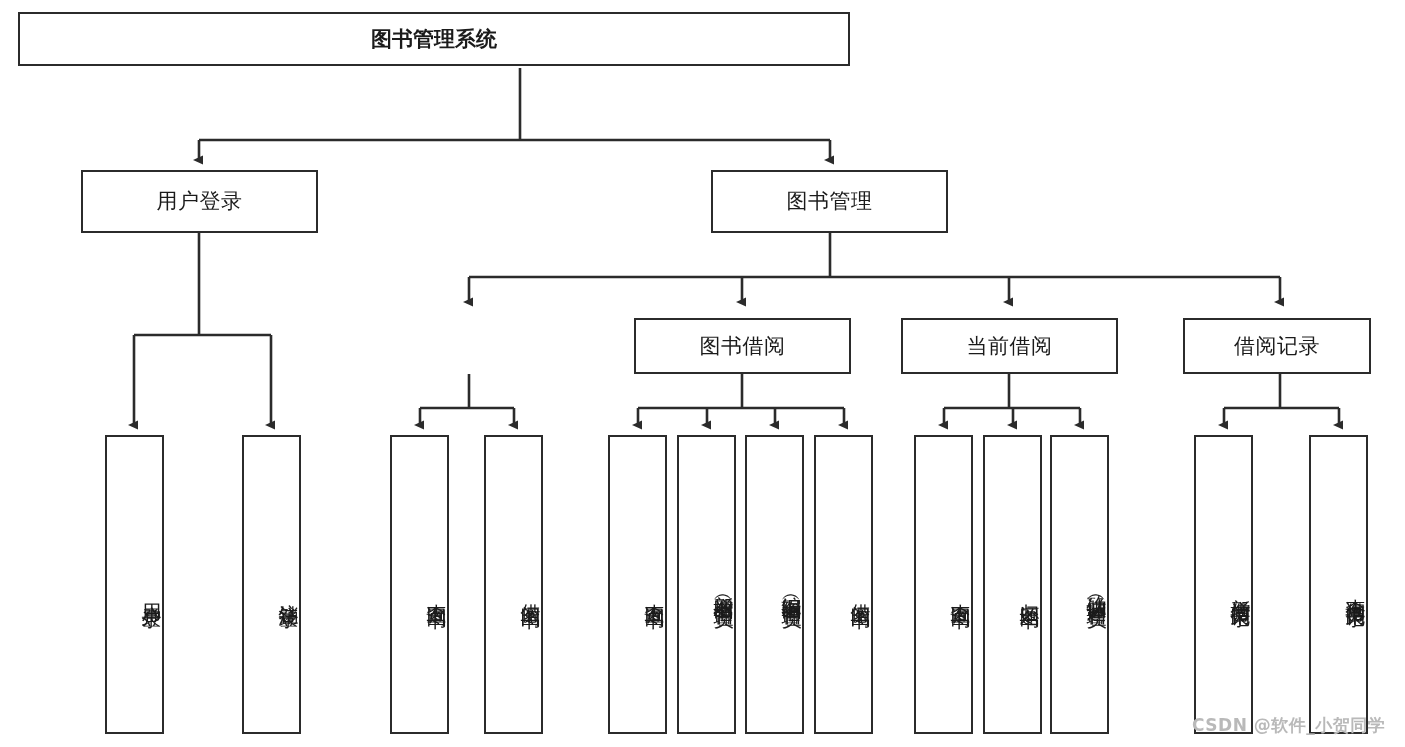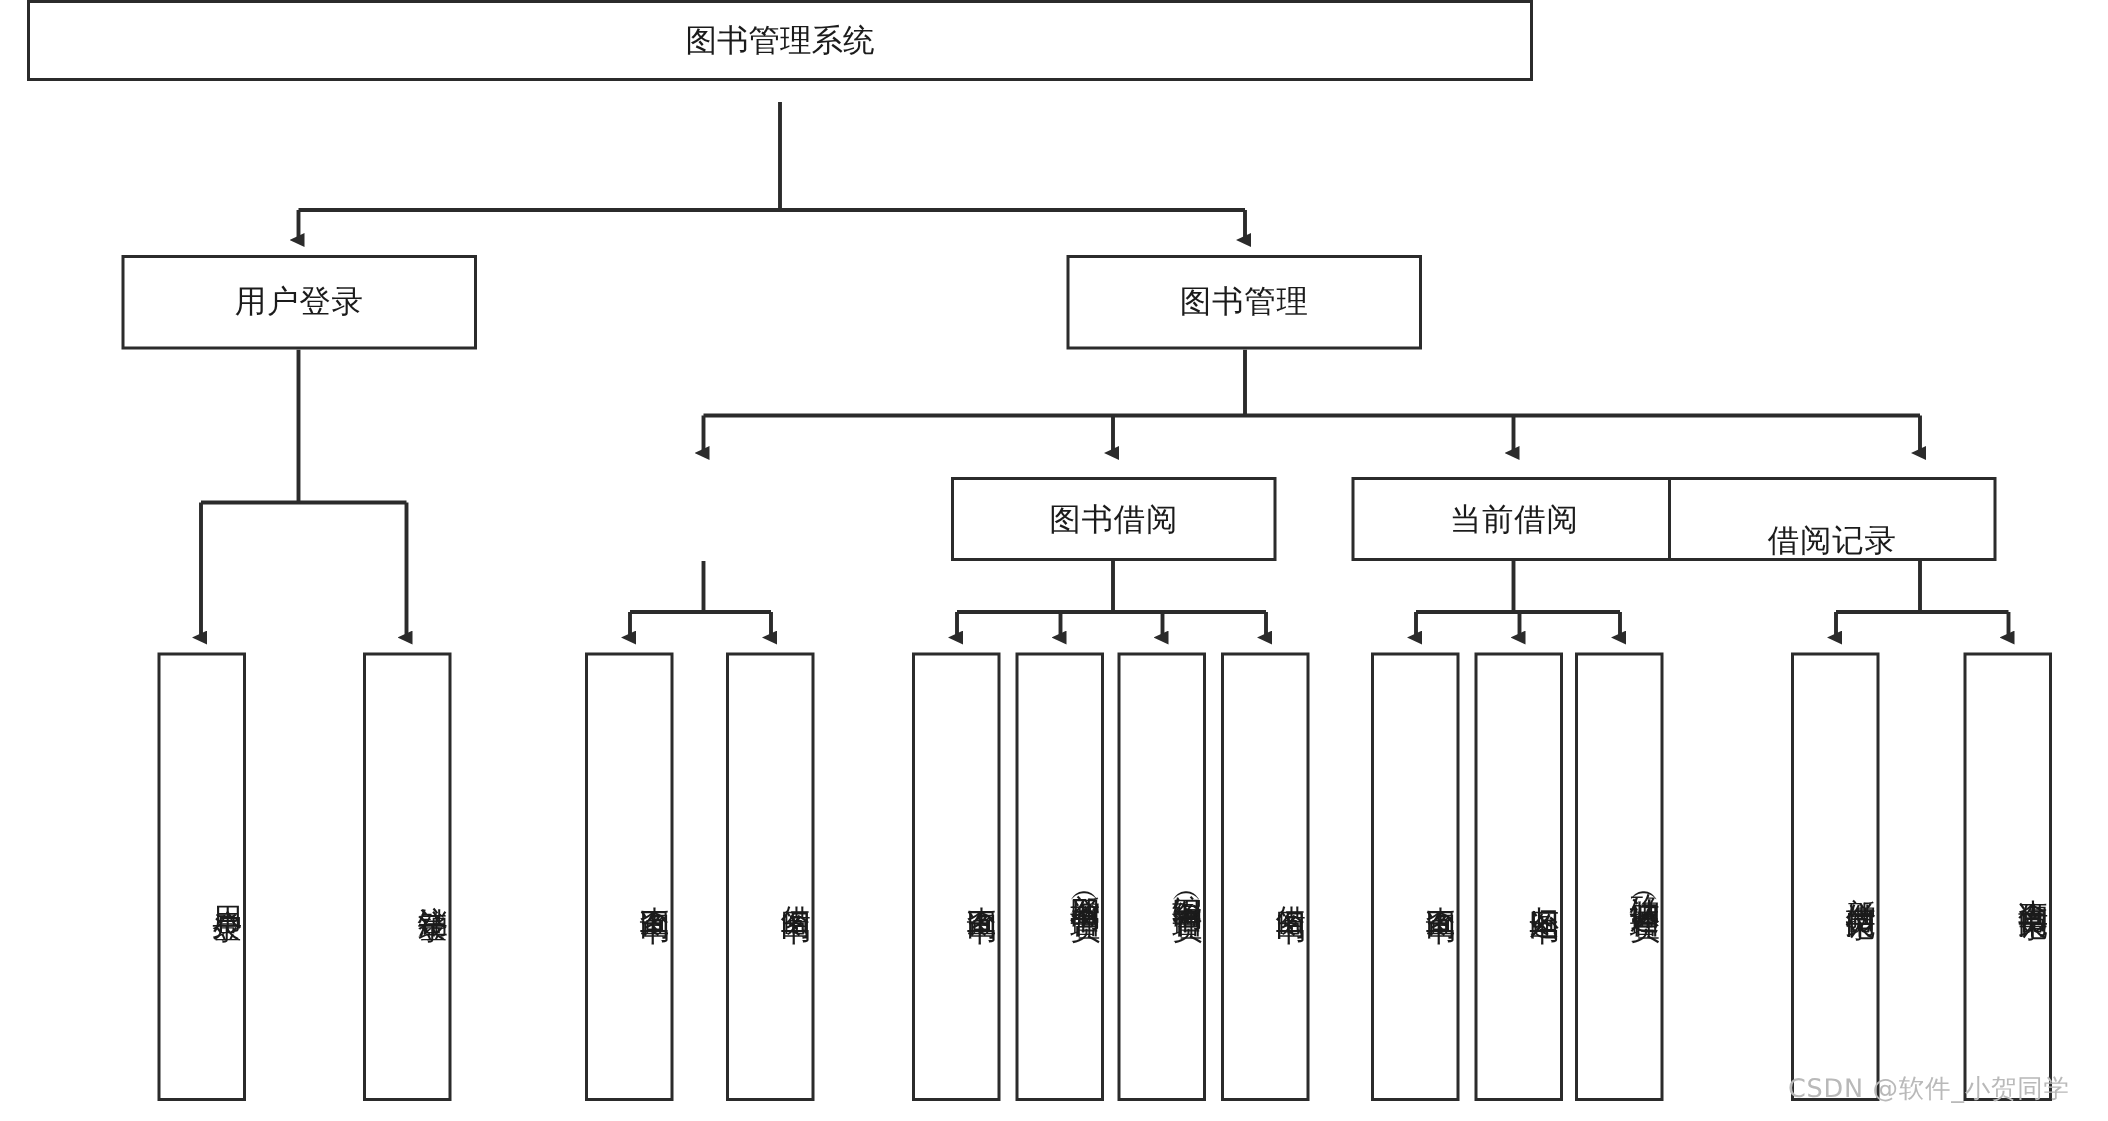--- a/index.html
+++ b/index.html
@@ -56,20 +56,21 @@
   }
   .node-v.tall {
     padding-top: 8px;
   }
   .watermark {
     position: absolute;
     font-size: 17px;
     color: #b9b9b9;
     white-space: nowrap;
     letter-spacing: 0.5px;
+    font-weight: bold;
   }
 </style>
 </head>
 <body>
 
 <div id="diagram-root">
 
   <svg class="edges" viewBox="0 0 1405 747">
     <defs>
       <marker id="arrow" markerWidth="10" markerHeight="10" refX="4.6" refY="4" orient="auto" markerUnits="userSpaceOnUse">
@@ -113,38 +114,38 @@
       <path d="M1013,408 L1013,425" marker-end="url(#arrow)"></path>
       <path d="M1080,408 L1080,425" marker-end="url(#arrow)"></path>
 
       <path d="M1280,374 L1280,408"></path>
       <path d="M1224,408 L1339,408"></path>
       <path d="M1224,408 L1224,425" marker-end="url(#arrow)"></path>
       <path d="M1339,408 L1339,425" marker-end="url(#arrow)"></path>
     </g>
   </svg>
 
-  <div class="node node-root" style="left:18px; top:0; width:1004px; height:54px;">
+  <div class="node node-root" style="left:18px; top:12px; width:832px; height:54px;font-weight:bold;">
     <span>图书管理系统</span>
   </div>
 
   <div class="node node-h" style="left:81px; top:170px; width:237px; height:63px;">
     <span>用户登录</span>
   </div>
   <div class="node node-h" style="left:711px; top:170px; width:237px; height:63px;font-family:Liberation Serif, serif;">
     <span>图书管理</span>
   </div>
 
   <div class="node node-h" style="left:901px; top:318px; width:217px; height:56px;">
     <span>当前借阅</span>
   </div>
   <div class="node node-h" style="left:634px; top:318px; width:217px; height:56px;">
     <span>图书借阅</span>
   </div>
-  <div class="node node-h" style="left:1112px; top:318px; width:219px; height:56px;align-items:flex-end;">
+  <div class="node node-h" style="left:1183px; top:318px; width:188px; height:56px;">
     <span>借阅记录</span>
   </div>
 
   <div class="node node-v" style="left:105px; top:435px; width:59px; height:299px;">
     <span>用户登录</span>
   </div>
   <div class="node node-v" style="left:242px; top:435px; width:59px; height:299px;">
     <span>注销登录</span>
   </div>
 

